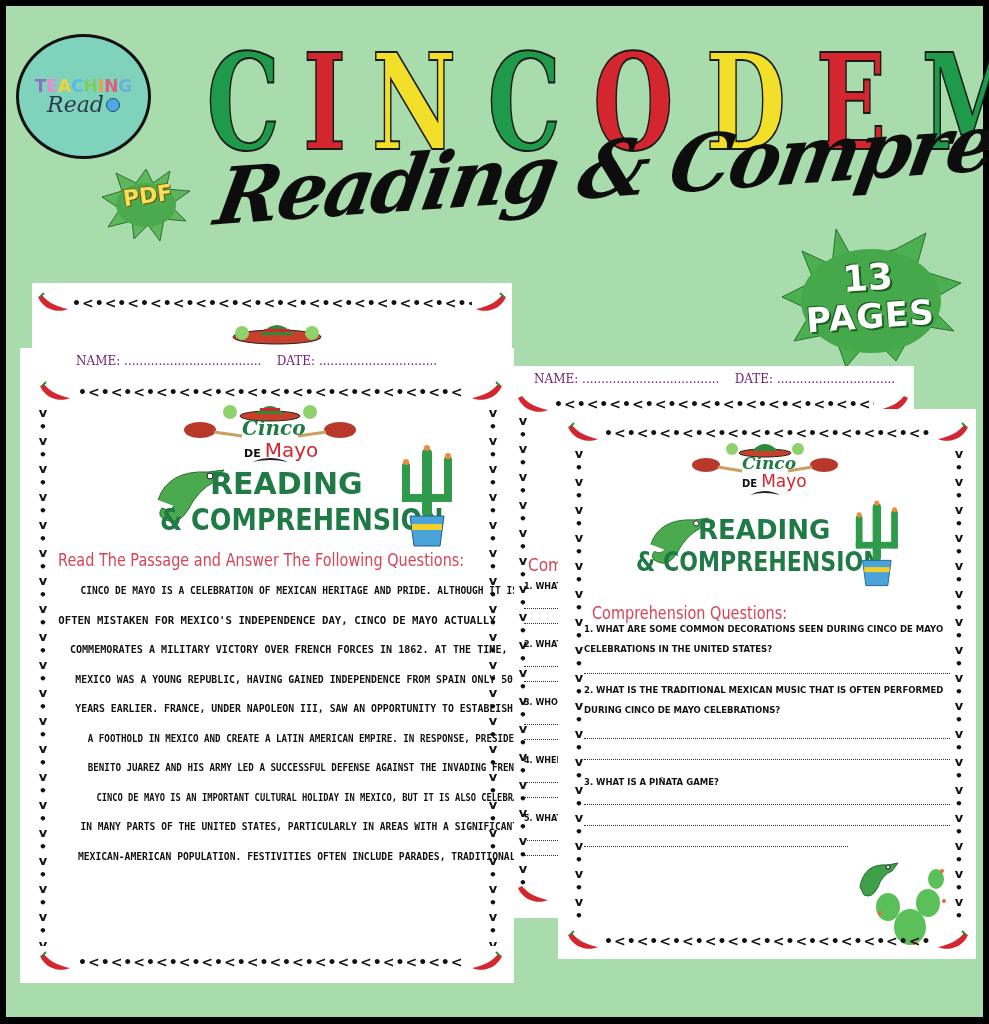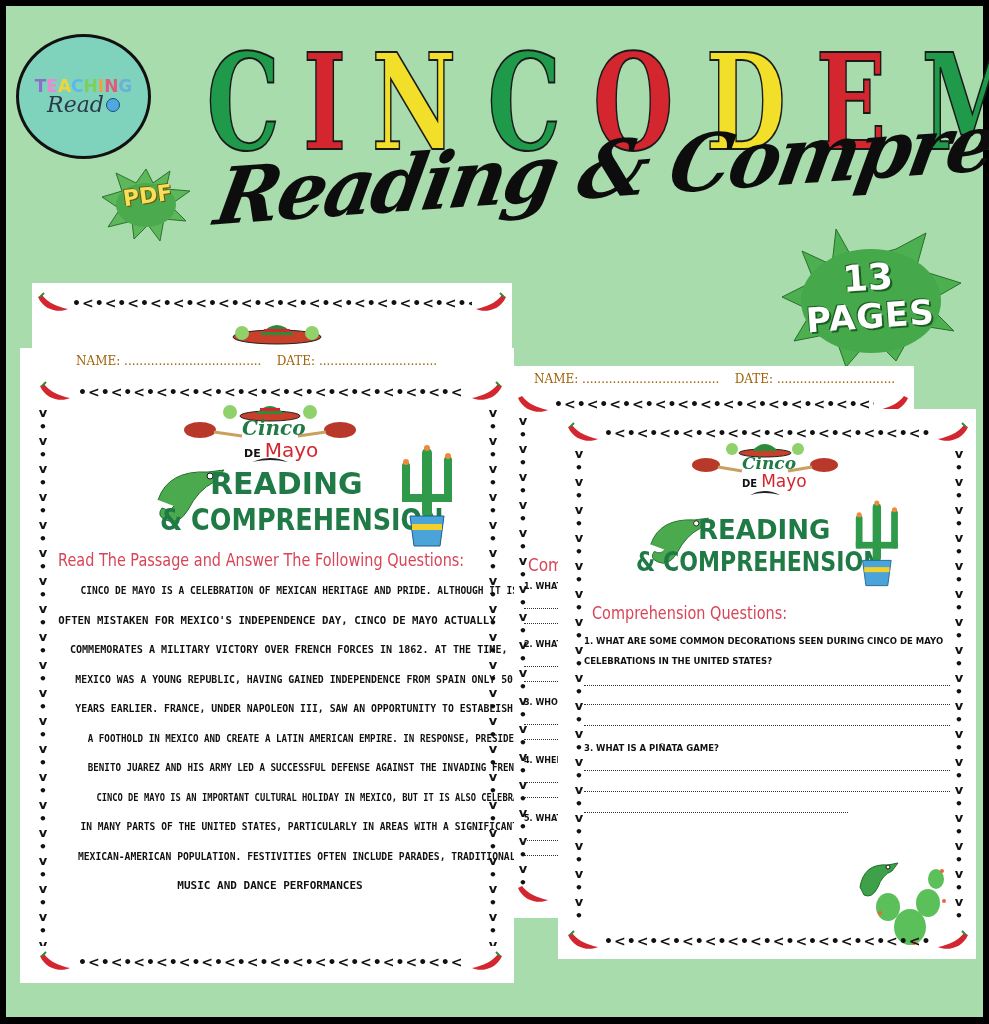--- a/index.html
+++ b/index.html
@@ -78,21 +78,21 @@
   }
   .border-side {
     position: absolute; width: 14px;
     font-family: "DejaVu Sans", sans-serif; font-weight: bold; font-size: 13px; color: #111;
     line-height: 14px; text-align: center; overflow: hidden; word-break: break-all;
   }
   .chili {
     position: absolute; width: 34px; height: 22px;
   }
   .name-line {
-    position: absolute; font-family: "DejaVu Serif", serif; font-size: 12px; color: #a16207; white-space: nowrap;
+    position: absolute; font-family: "DejaVu Serif", serif; font-size: 12px; color: #701a75; white-space: nowrap;
   }
   .header-art { position: absolute; }
   .cinco-script {
     font-family: "DejaVu Serif", serif; font-style: italic; font-weight: bold; color: #1f7a46;
   }
   .mayo-text { font-family: "DejaVu Sans", sans-serif; color: #d3262f; }
   .de-text { font-family: "DejaVu Sans", sans-serif; font-weight: bold; color: #111; }
   .rc-title {
     font-family: "DejaVu Sans", sans-serif; font-weight: bold; color: #1f7a46;
     letter-spacing: 0px;
@@ -245,21 +245,20 @@
           <p style="transform: scaleX(0.869);">CINCO DE MAYO IS A CELEBRATION OF MEXICAN HERITAGE AND PRIDE. ALTHOUGH IT IS</p>
           <p style="transform: scaleX(0.971);">OFTEN MISTAKEN FOR MEXICO'S INDEPENDENCE DAY, CINCO DE MAYO ACTUALLY</p>
           <p style="transform: scaleX(0.918);">COMMEMORATES A MILITARY VICTORY OVER FRENCH FORCES IN 1862. AT THE TIME,</p>
           <p style="transform: scaleX(0.893);">MEXICO WAS A YOUNG REPUBLIC, HAVING GAINED INDEPENDENCE FROM SPAIN ONLY 50</p>
           <p style="transform: scaleX(0.893);">YEARS EARLIER. FRANCE, UNDER NAPOLEON III, SAW AN OPPORTUNITY TO ESTABLISH</p>
           <p style="transform: scaleX(0.836);">A FOOTHOLD IN MEXICO AND CREATE A LATIN AMERICAN EMPIRE. IN RESPONSE, PRESIDENT</p>
           <p style="transform: scaleX(0.836);">BENITO JUAREZ AND HIS ARMY LED A SUCCESSFUL DEFENSE AGAINST THE INVADING FRENCH</p>
           <p style="transform: scaleX(0.796);">CINCO DE MAYO IS AN IMPORTANT CULTURAL HOLIDAY IN MEXICO, BUT IT IS ALSO CELEBRATED</p>
           <p style="transform: scaleX(0.869);">IN MANY PARTS OF THE UNITED STATES, PARTICULARLY IN AREAS WITH A SIGNIFICANT</p>
           <p style="transform: scaleX(0.881);">MEXICAN-AMERICAN POPULATION. FESTIVITIES OFTEN INCLUDE PARADES, TRADITIONAL</p>
-          <p>MUSIC AND DANCE PERFORMANCES</p>
         </div>
 
     <svg class="chili" style="left:18px; top:602px;" viewBox="0 0 34 22">
           <path d="M2,6 C8,20 24,22 32,18 C22,16 12,12 6,4 Z" fill="#d3262f"></path>
           <path d="M4,6 L8,2" stroke="#2c8a3a" stroke-width="2"></path>
         </svg>
     <div class="border-bottom" style="top:606px; left:58px; right:52px;">•&lt;•&lt;•&lt;•&lt;•&lt;•&lt;•&lt;•&lt;•&lt;•&lt;•&lt;•&lt;•&lt;•&lt;•&lt;•&lt;•&lt;•&lt;•&lt;•&lt;•&lt;•&lt;•&lt;</div>
     <svg class="chili" style="right:10px; top:602px;" viewBox="0 0 34 22">
           <path d="M32,6 C26,20 10,22 2,18 C12,16 22,12 28,4 Z" fill="#d3262f"></path>
           <path d="M30,6 L26,2" stroke="#2c8a3a" stroke-width="2"></path>
@@ -349,23 +348,24 @@
       <rect x="42" y="56" width="22" height="8" fill="#2f9a4a"></rect>
       <circle cx="18" cy="24" r="3" fill="#f08a3a"></circle>
           <circle cx="60" cy="18" r="3" fill="#f08a3a"></circle>
           <circle cx="39" cy="10" r="3" fill="#f08a3a"></circle>
       <path d="M22,78 L56,78 L52,108 L26,108 Z" fill="#4aa3d9" stroke="#1d5e8a"></path>
       <rect x="24" y="86" width="30" height="6" fill="#f2cf2a"></rect>
     </svg>
 
     <div class="instr" style="left:34px; top:194px; font-size:17px;">Comprehension Questions:</div>
 
-    <div style="position:absolute; left:26px; top:222px; width:366px;">
+    <div style="position:absolute; left:26px; top:210px; width:366px;">
       <div class="q" style="font-size:8.5px; line-height:20px;">1.  WHAT ARE SOME COMMON DECORATIONS SEEN DURING CINCO DE MAYO CELEBRATIONS IN THE UNITED STATES?</div>
       <div class="dotline" style="margin-top:14px;"></div>
+      <div class="q" style="font-size:8.5px; line-height:20px; margin-top:6px;">2. WHAT IS THE TRADITIONAL MEXICAN MUSIC THAT IS OFTEN PERFORMED DURING CINCO DE MAYO CELEBRATIONS?</div>
       <div class="dotline" style="margin-top:18px;"></div>
       <div class="dotline" style="margin-top:20px;"></div>
       <div class="q" style="font-size:8.5px; line-height:20px; margin-top:12px;">3. WHAT IS A PIÑATA GAME?</div>
       <div class="dotline" style="margin-top:12px;"></div>
       <div class="dotline" style="margin-top:20px;"></div>
       <div class="dotline" style="margin-top:20px; width:72%;"></div>
     </div>
 
     <svg style="position:absolute; left:296px; top:448px;" width="100" height="90" viewBox="0 0 100 90">
       <ellipse cx="56" cy="70" rx="16" ry="18" fill="#5cc05a"></ellipse>

